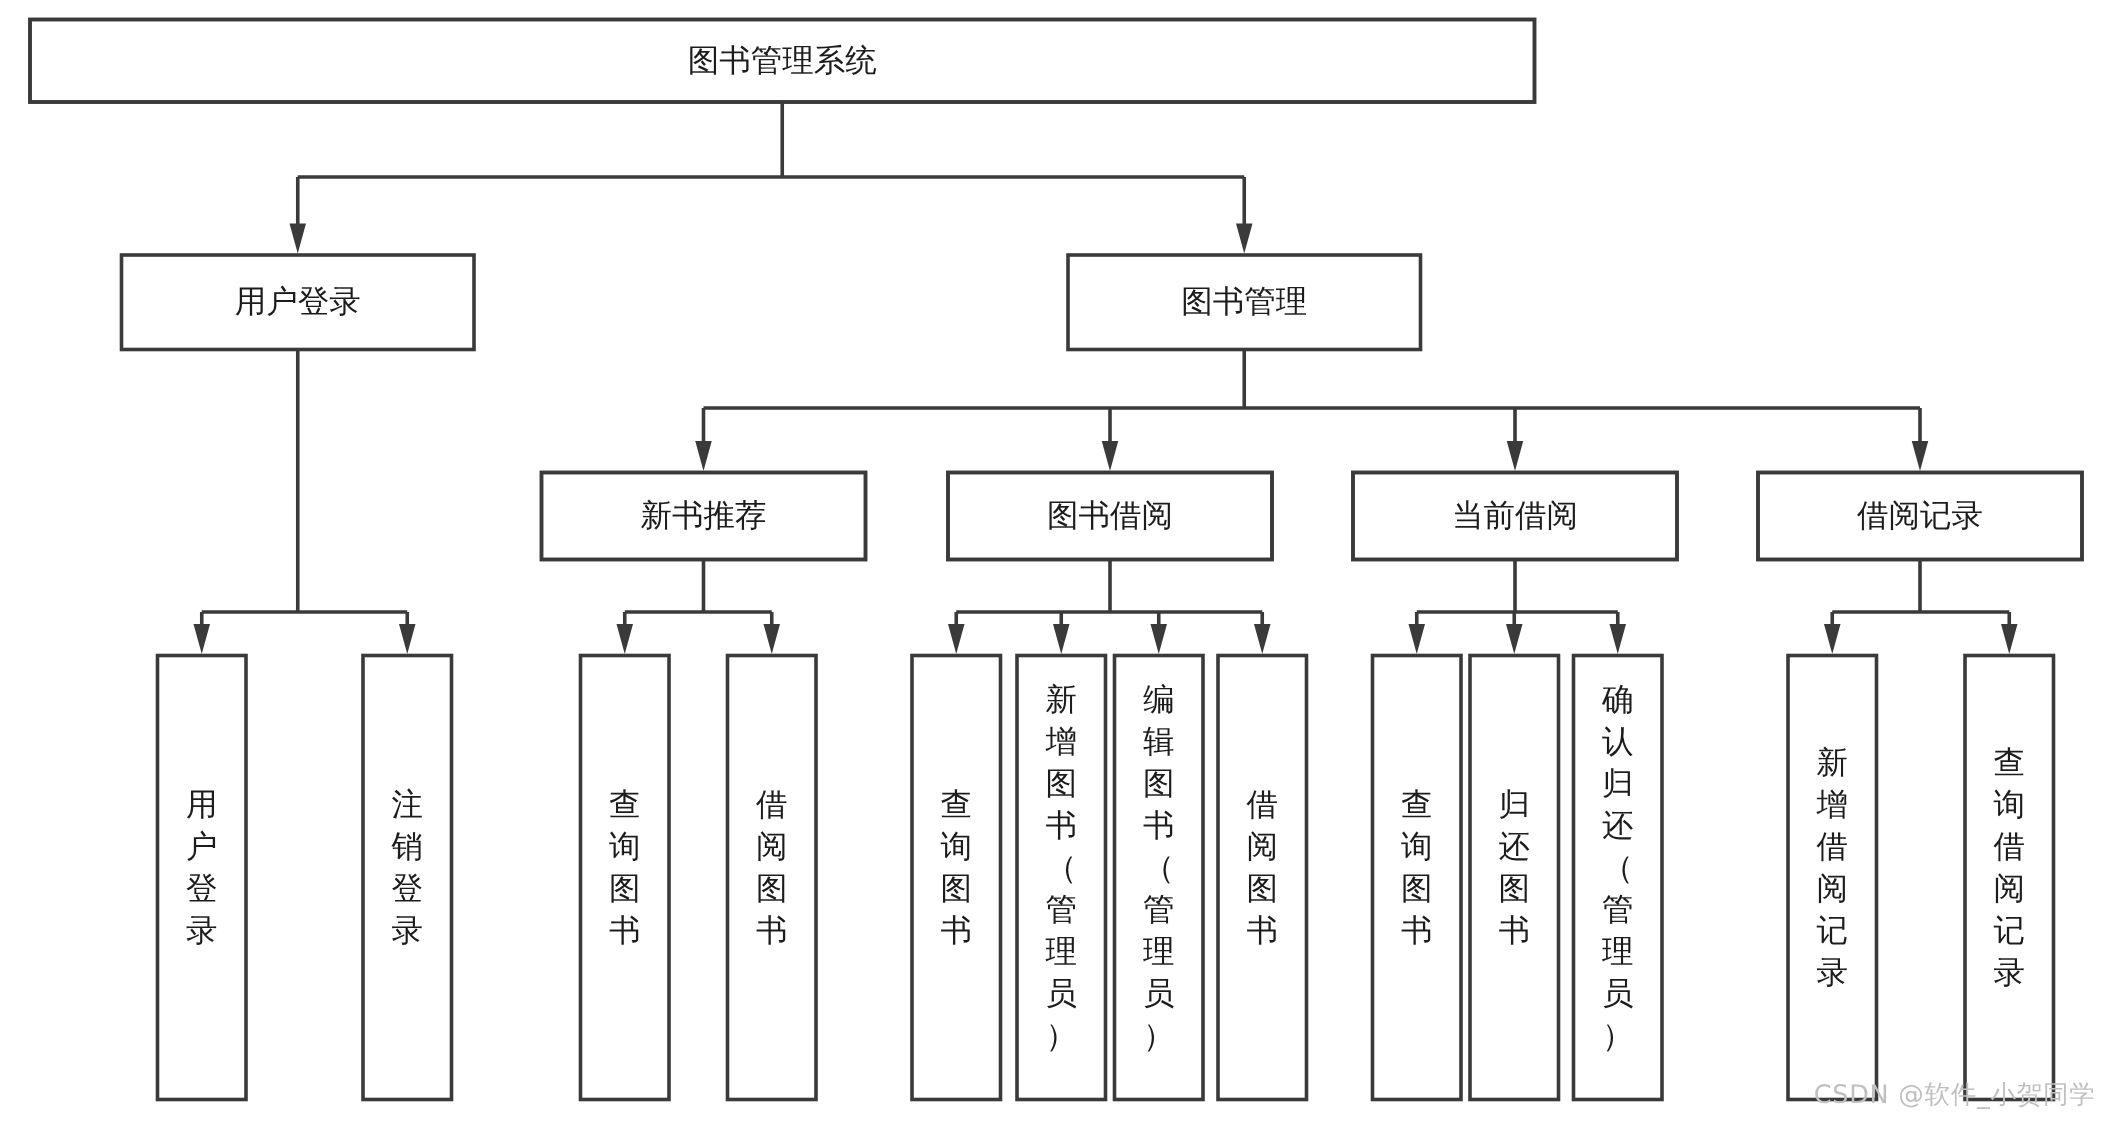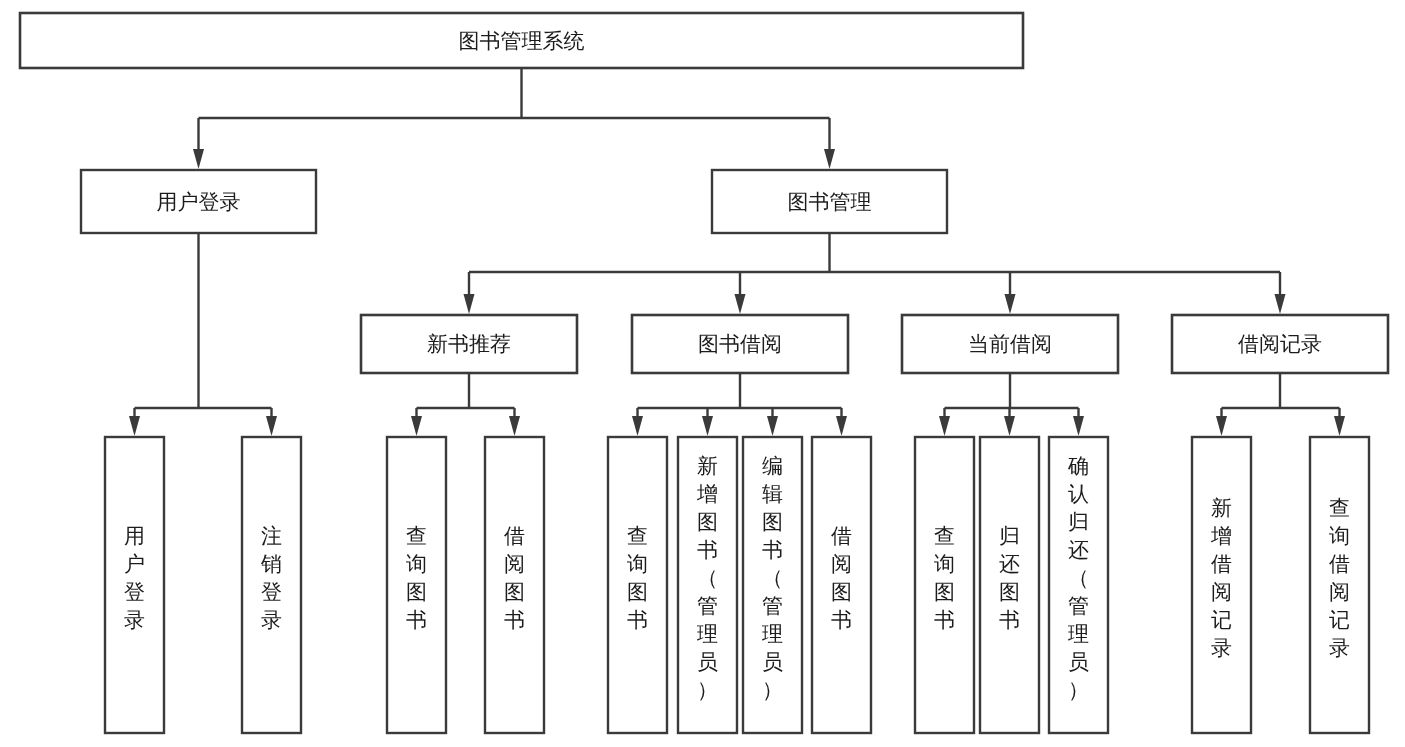--- a/index.html
+++ b/index.html
@@ -212,13 +212,14 @@
         <g>
           <rect class="node-rect leaf" x="1192" y="437" width="59" height="296"></rect>
           <text class="node-label-v" x="1221.5" y="515"><tspan x="1221.5" dy="0">新</tspan><tspan x="1221.5" dy="28">增</tspan><tspan x="1221.5" dy="28">借</tspan><tspan x="1221.5" dy="28">阅</tspan><tspan x="1221.5" dy="28">记</tspan><tspan x="1221.5" dy="28">录</tspan></text>
         </g>
         <g>
           <rect class="node-rect leaf" x="1310" y="437" width="59" height="296"></rect>
           <text class="node-label-v" x="1339.5" y="515"><tspan x="1339.5" dy="0">查</tspan><tspan x="1339.5" dy="28">询</tspan><tspan x="1339.5" dy="28">借</tspan><tspan x="1339.5" dy="28">阅</tspan><tspan x="1339.5" dy="28">记</tspan><tspan x="1339.5" dy="28">录</tspan></text>
         </g>
       </g>
   </svg>
+  <div class="watermark-text">CSDN @软件_小贺同学</div>
 </div>
 
 </body></html>

